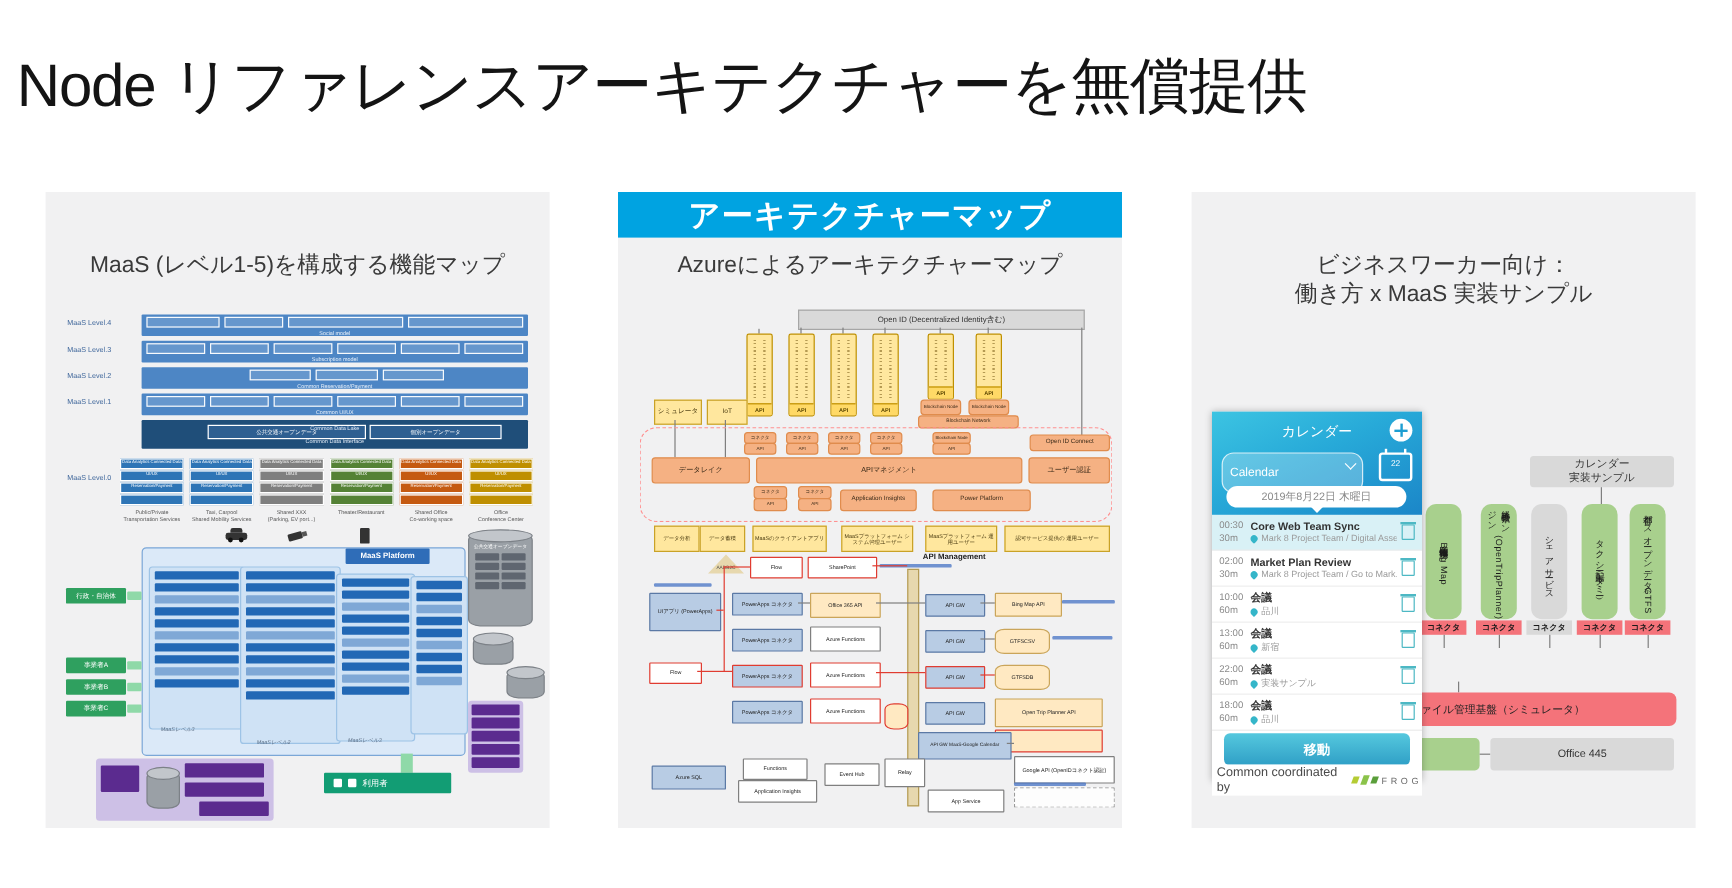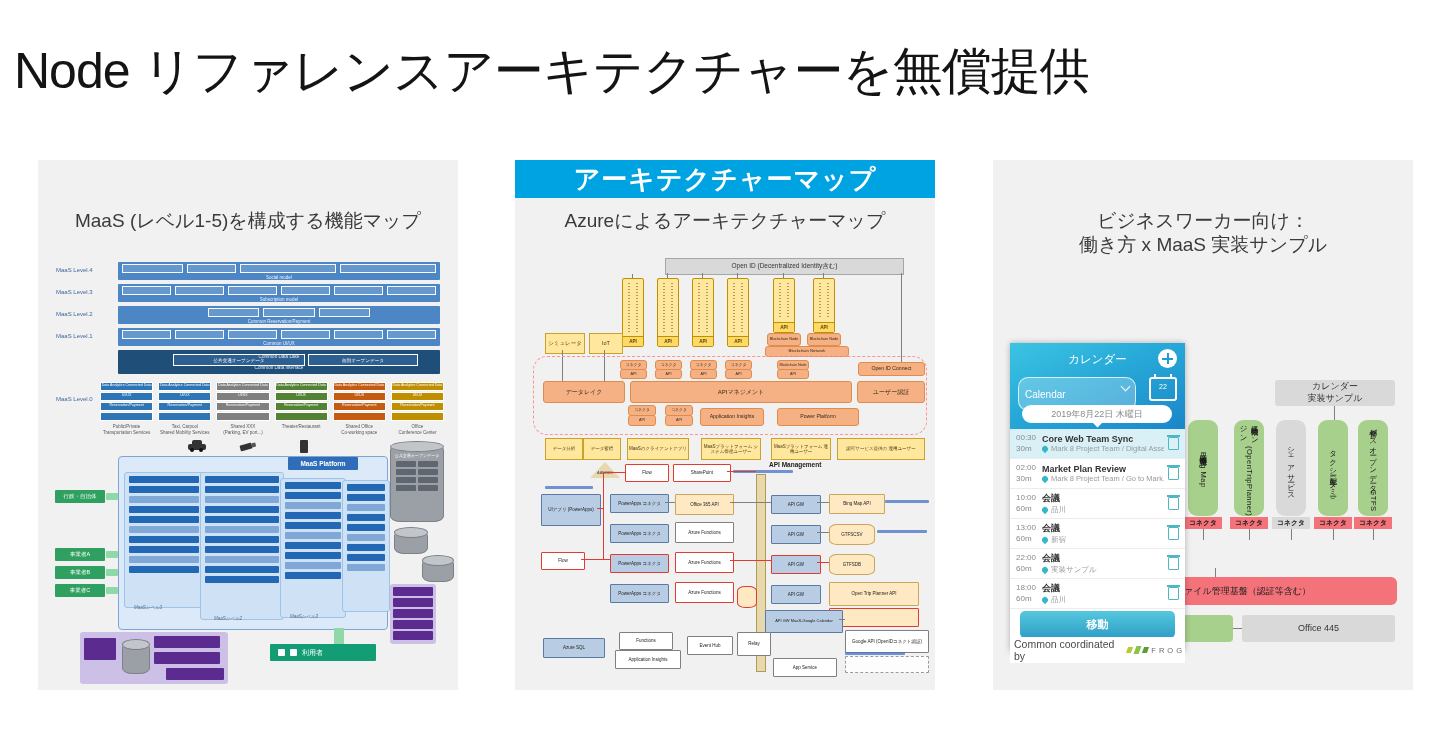--- a/index.html
+++ b/index.html
@@ -568,21 +568,21 @@
         <div class="conn" data-type="green" style="left: 361px; top: 319px;">コネクタ</div>
       </div>
 
     <div class="vline" style="left:210px;top:331px;height:11px"></div>
     <div class="vline" style="left:256px;top:331px;height:11px"></div>
     <div class="vline" style="left:298px;top:331px;height:11px"></div>
     <div class="vline" style="left:340px;top:331px;height:11px"></div>
     <div class="vline" style="left:380px;top:331px;height:11px"></div>
 
     <div class="vline" style="left:222px;top:370px;height:9px"></div>
-    <div class="redbar" style="top:379px">ァイル管理基盤（認証等含む）</div>
+    <div class="redbar" style="top:379px">ァイル管理基盤（シミュレータ）</div>
 
     <div class="abs" style="left:167px;top:417px;width:73px;height:27px;background:var(--pill_green,#a8d08d);border-radius:4px"></div>
     <div class="hline" style="left:240px;top:430px;width:9px"></div>
     <div class="p3gray" style="left:249px;top:417px;width:153px;height:27px">
       <span>Office 445</span>
     </div>
 
     <div class="phone" style="height:308px">
       <div class="ph-head">
         <div class="ph-title">カレンダー</div>

